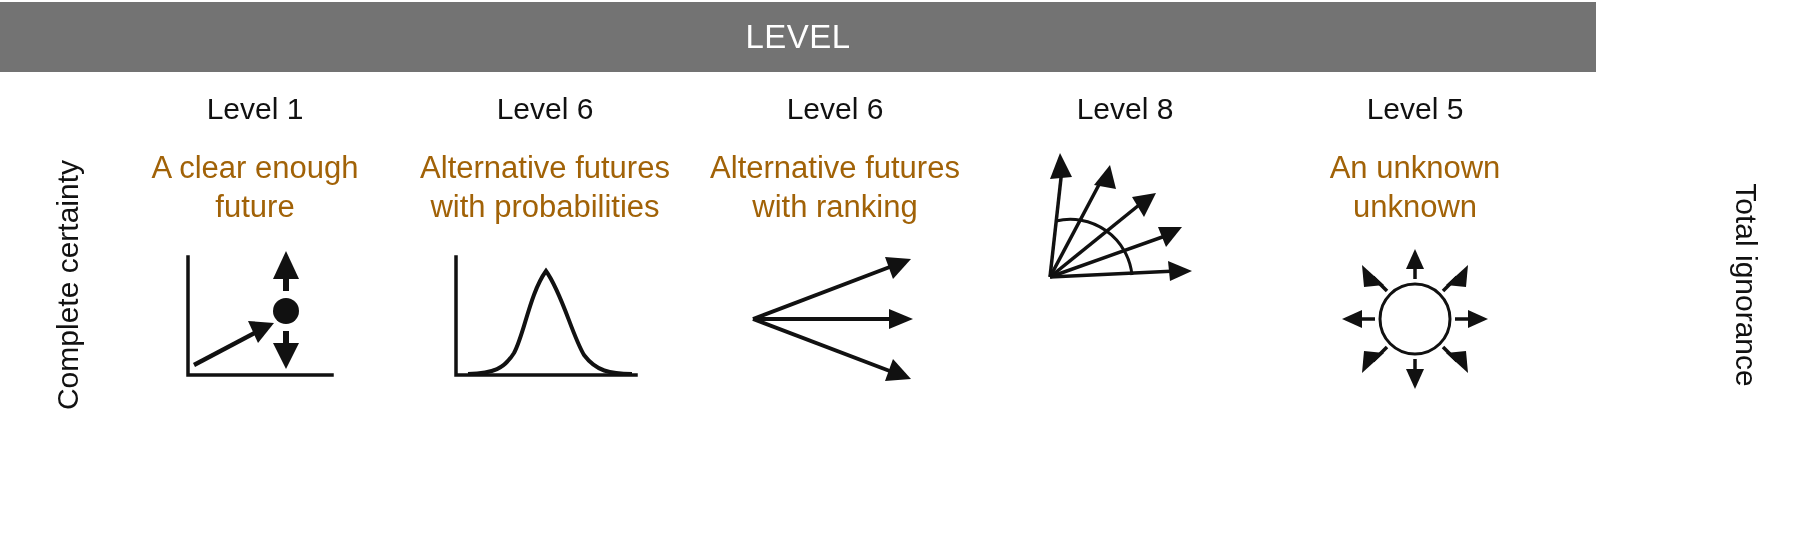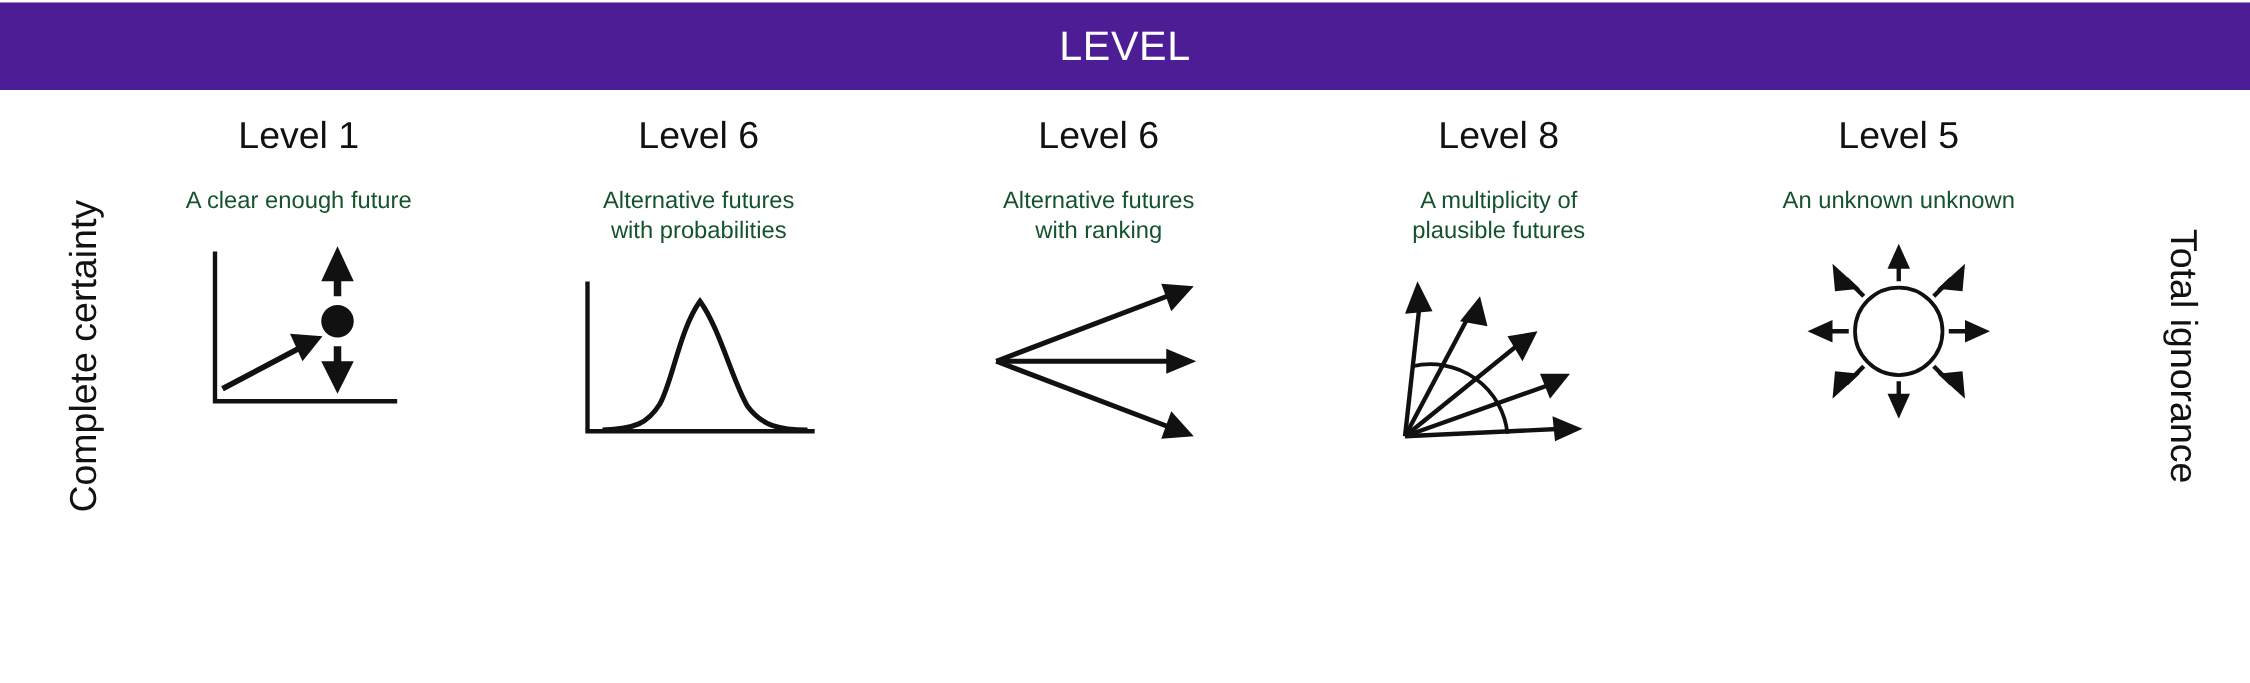--- a/index.html
+++ b/index.html
@@ -13,22 +13,22 @@
   #page {
     position: relative;
     width: 1800px; height: 546px;
     background: #ffffff;
   }
 
   
   .header-bar {
     position: absolute;
     left: 0; top: 2px;
-    width: 1800px; height: 70px;
-    background: #4c1d95;
+    width: 1596px; height: 70px;
+    background: #737373;
     display: flex;
     align-items: center;
     justify-content: center;
   }
   .header-title {
     color: #ffffff;
     font-size: 33px;
     font-weight: 400;
     letter-spacing: 0.5px;
     font-family: "Liberation Sans", sans-serif;
@@ -53,46 +53,45 @@
     left: 1596px;
     top: 268px;
     width: 300px;
     text-align: center;
     transform: rotate(90deg);
   }
 
   
   .columns {
     position: absolute;
-    left: 94px;
+    left: 110px;
     top: 80px;
     width: 1570px;
     height: 380px;
     display: flex;
     flex-direction: row;
     align-items: flex-start;
-    justify-content: space-between;
   }
   .col {
     width: 290px;
     display: flex;
     flex-direction: column;
     align-items: center;
   }
   .col-title {
     font-size: 30px;
     color: #111111;
     margin-top: 12px;
     font-weight: 400;
     text-align: center;
     line-height: 1.1;
   }
   .col-desc {
-    font-size: 19px;
-    color: #14532d;
+    font-size: 31px;
+    color: #a16207;
     margin-top: 24px;
     text-align: center;
     line-height: 1.25;
     white-space: pre-line;
   }
   .col-icon {
     margin-top: 22px;
     height: 150px;
     display: flex;
     align-items: flex-start;
@@ -169,22 +168,20 @@
           <polygon points="168,70 144,60 144,80" fill="#111"></polygon>
 
           <line x1="8" y1="70" x2="150" y2="124" stroke="#111" stroke-width="4"></line>
           <polygon points="166,130 148,110 140,132" fill="#111"></polygon>
         </svg>
       </div>
     </div>
 
     <div class="col">
       <div class="col-title">Level 8</div>
-      <div class="col-desc">A multiplicity of
-plausible futures</div>
       <div class="col-icon">
         <svg width="170" height="140" viewBox="0 0 170 140">
           <g stroke="#111" stroke-width="3.5" fill="none">
             <line x1="10" y1="130" x2="22" y2="22"></line>
             <line x1="10" y1="130" x2="62" y2="32"></line>
             <line x1="10" y1="130" x2="104" y2="54"></line>
             <line x1="10" y1="130" x2="128" y2="88"></line>
             <line x1="10" y1="130" x2="136" y2="124"></line>
           </g>
 

